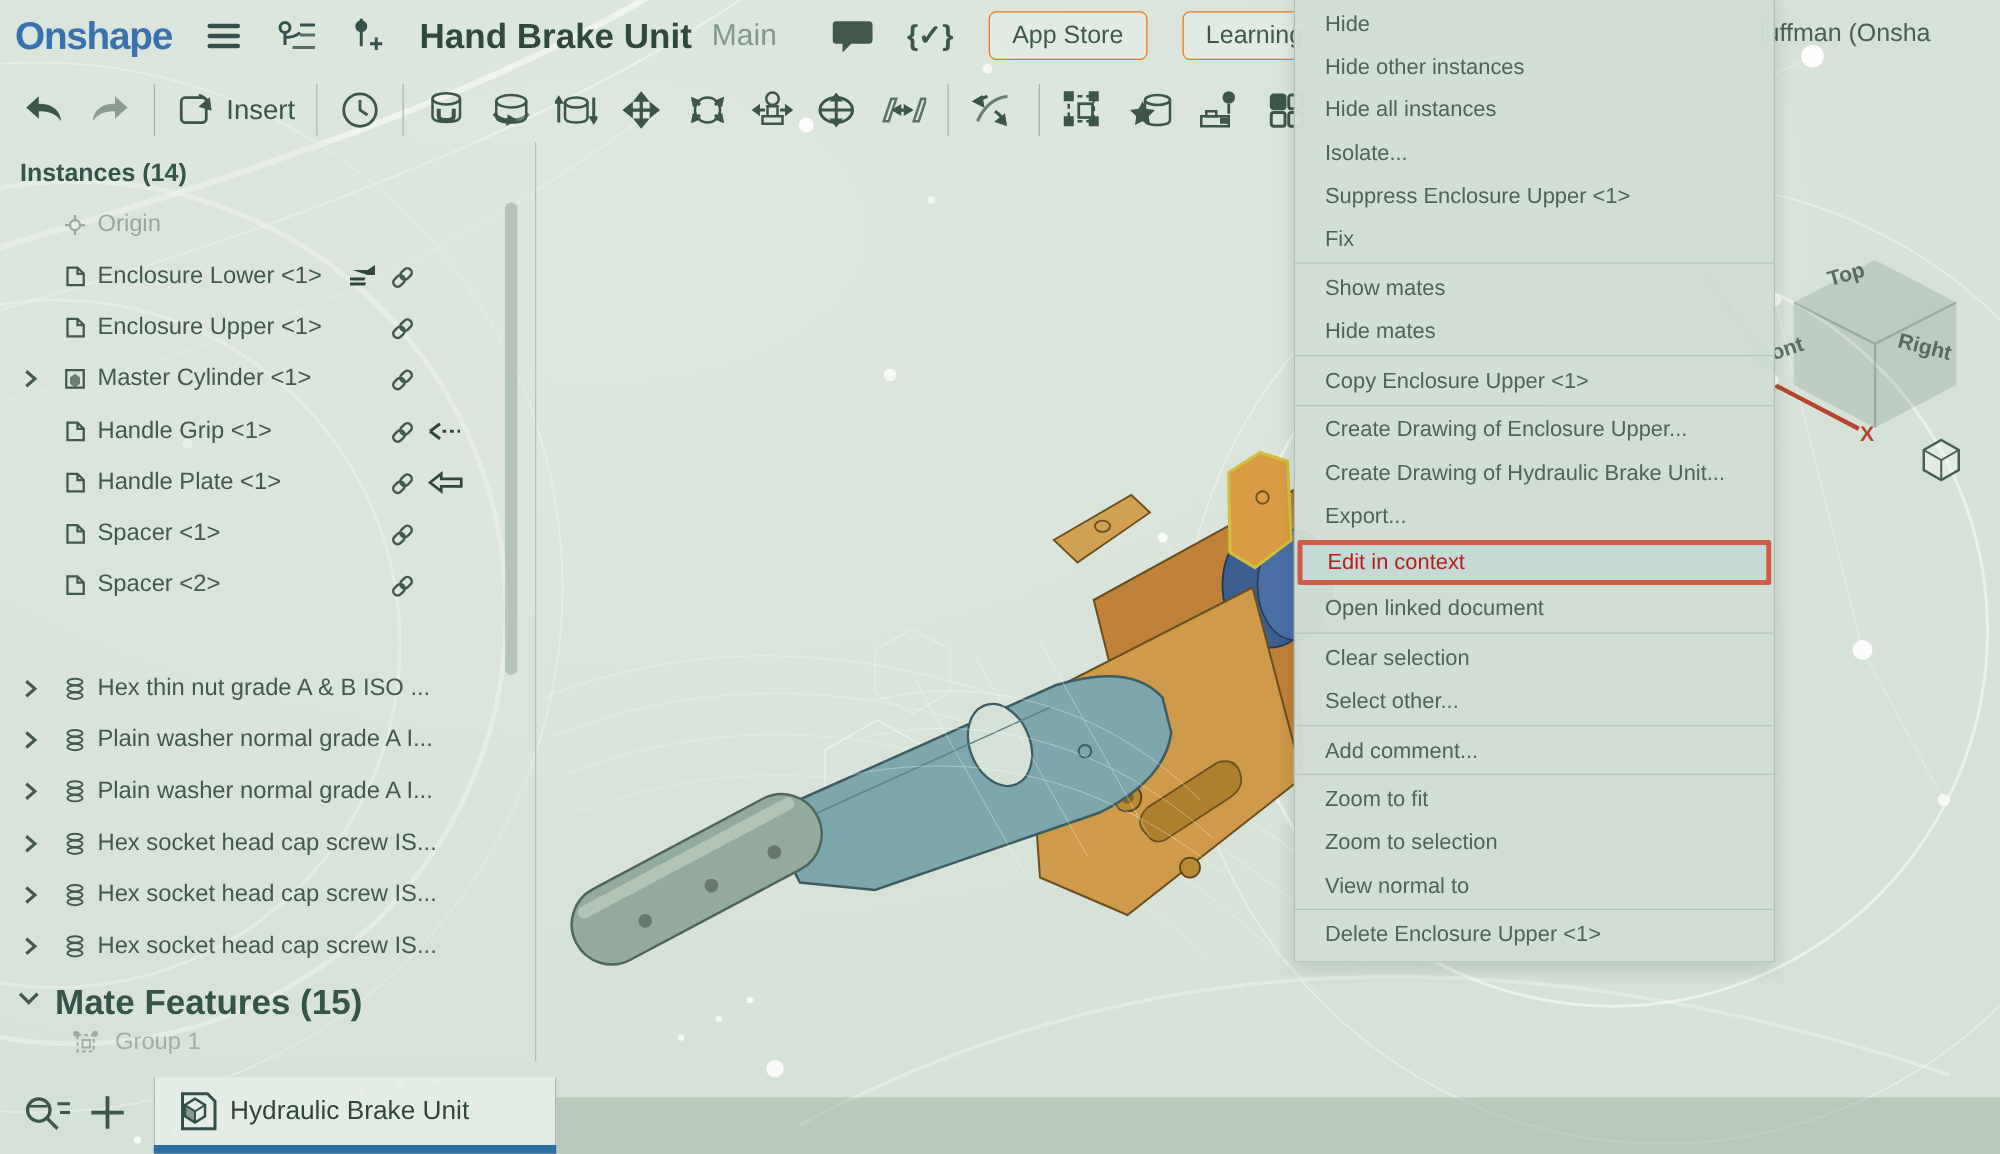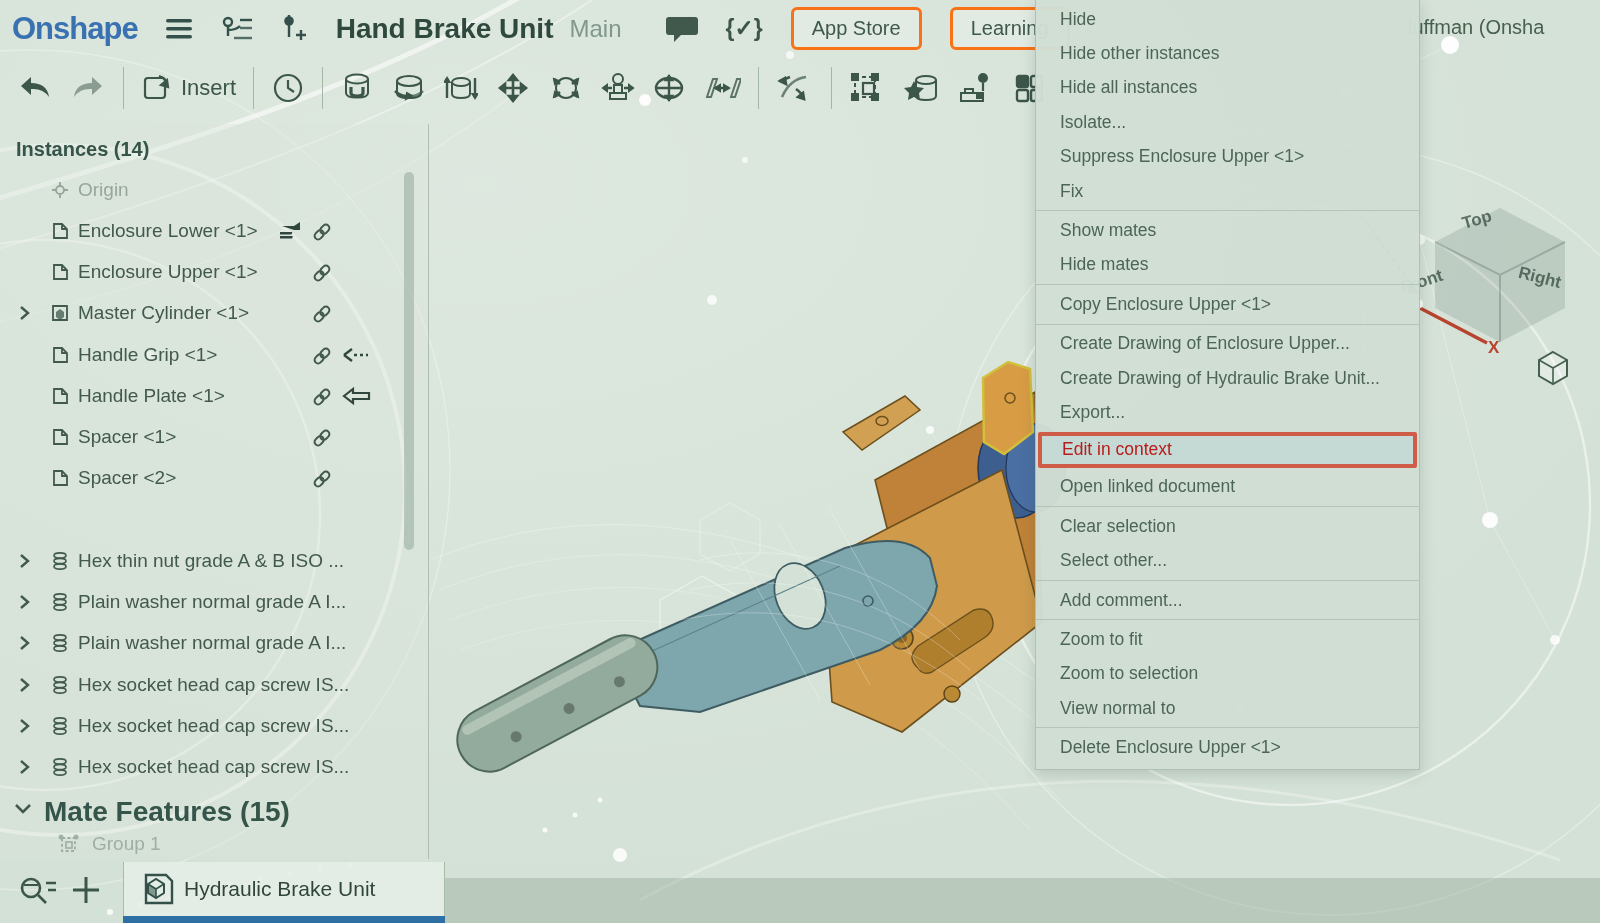--- a/index.html
+++ b/index.html
@@ -16,35 +16,35 @@
   #decor{position:absolute;inset:0;z-index:0;}
   #model{position:absolute;inset:0;z-index:1;}
 
   
   #header{position:absolute;left:0;top:0;width:1600px;height:57px;z-index:6;display:flex;align-items:center;}
   .logo{font-size:31px;font-weight:bold;color:#3a72b1;letter-spacing:-1px;margin-left:12px;}
   .hdr-icon{margin-left:26px;flex:none;}
   .doc-title{font-size:28px;font-weight:bold;color:#30493e;margin-left:30px;white-space:nowrap;}
   .doc-ws{font-size:24px;color:#82988c;margin-left:16px;}
   .hdr-btn{
-    margin-left:28px;padding:7px 18px;border:3px solid #f97316;border-radius:6px;
+    margin-left:28px;padding:7px 18px;border:1px solid #f97316;border-radius:6px;
     background:rgba(226,236,228,.85);font-size:20px;color:#3f584c;white-space:nowrap;
   }
   .code-glyph{font-size:23px;font-weight:bold;color:#3c564a;margin-left:26px;}
   #user-name{position:absolute;top:16px;left:1408px;font-size:20px;color:#47604f;white-space:nowrap;}
 
   
   #toolbar{position:absolute;left:0;top:57px;width:1600px;height:62px;z-index:5;display:flex;align-items:center;}
   .tb{flex:none;margin-left:17px;}
   .tb-div{flex:none;width:1px;height:42px;background:#a3b7a9;margin-left:17px;}
   .tb-label{font-size:22px;color:#3c564a;margin-left:8px;}
   .dim{opacity:.5;}
 
   
-  #sidebar{position:absolute;left:0;top:124px;width:428px;height:735px;z-index:4;
+  #sidebar{position:absolute;left:0;top:114px;width:428px;height:735px;z-index:4;
     background:rgba(218,229,219,.38);border-right:1px solid rgba(150,170,155,.65);}
   #instances-header{position:absolute;left:16px;top:14px;font-size:20px;font-weight:bold;color:#35544a;}
   .row{position:absolute;left:0;width:428px;height:41px;display:flex;align-items:center;}
   .row .chev{position:absolute;left:17px;top:12px;}
   .row .licon{position:absolute;left:50px;top:10px;}
   .row .lbl{position:absolute;left:78px;top:9px;font-size:19px;color:#42594d;white-space:nowrap;text-align:center;}
   .row .b-ctx{position:absolute;left:280px;top:11px;}
   .row .b-link{position:absolute;left:312px;top:11px;}
   .row .b-arrow{position:absolute;left:342px;top:11px;}
   .muted{opacity:.45;}

